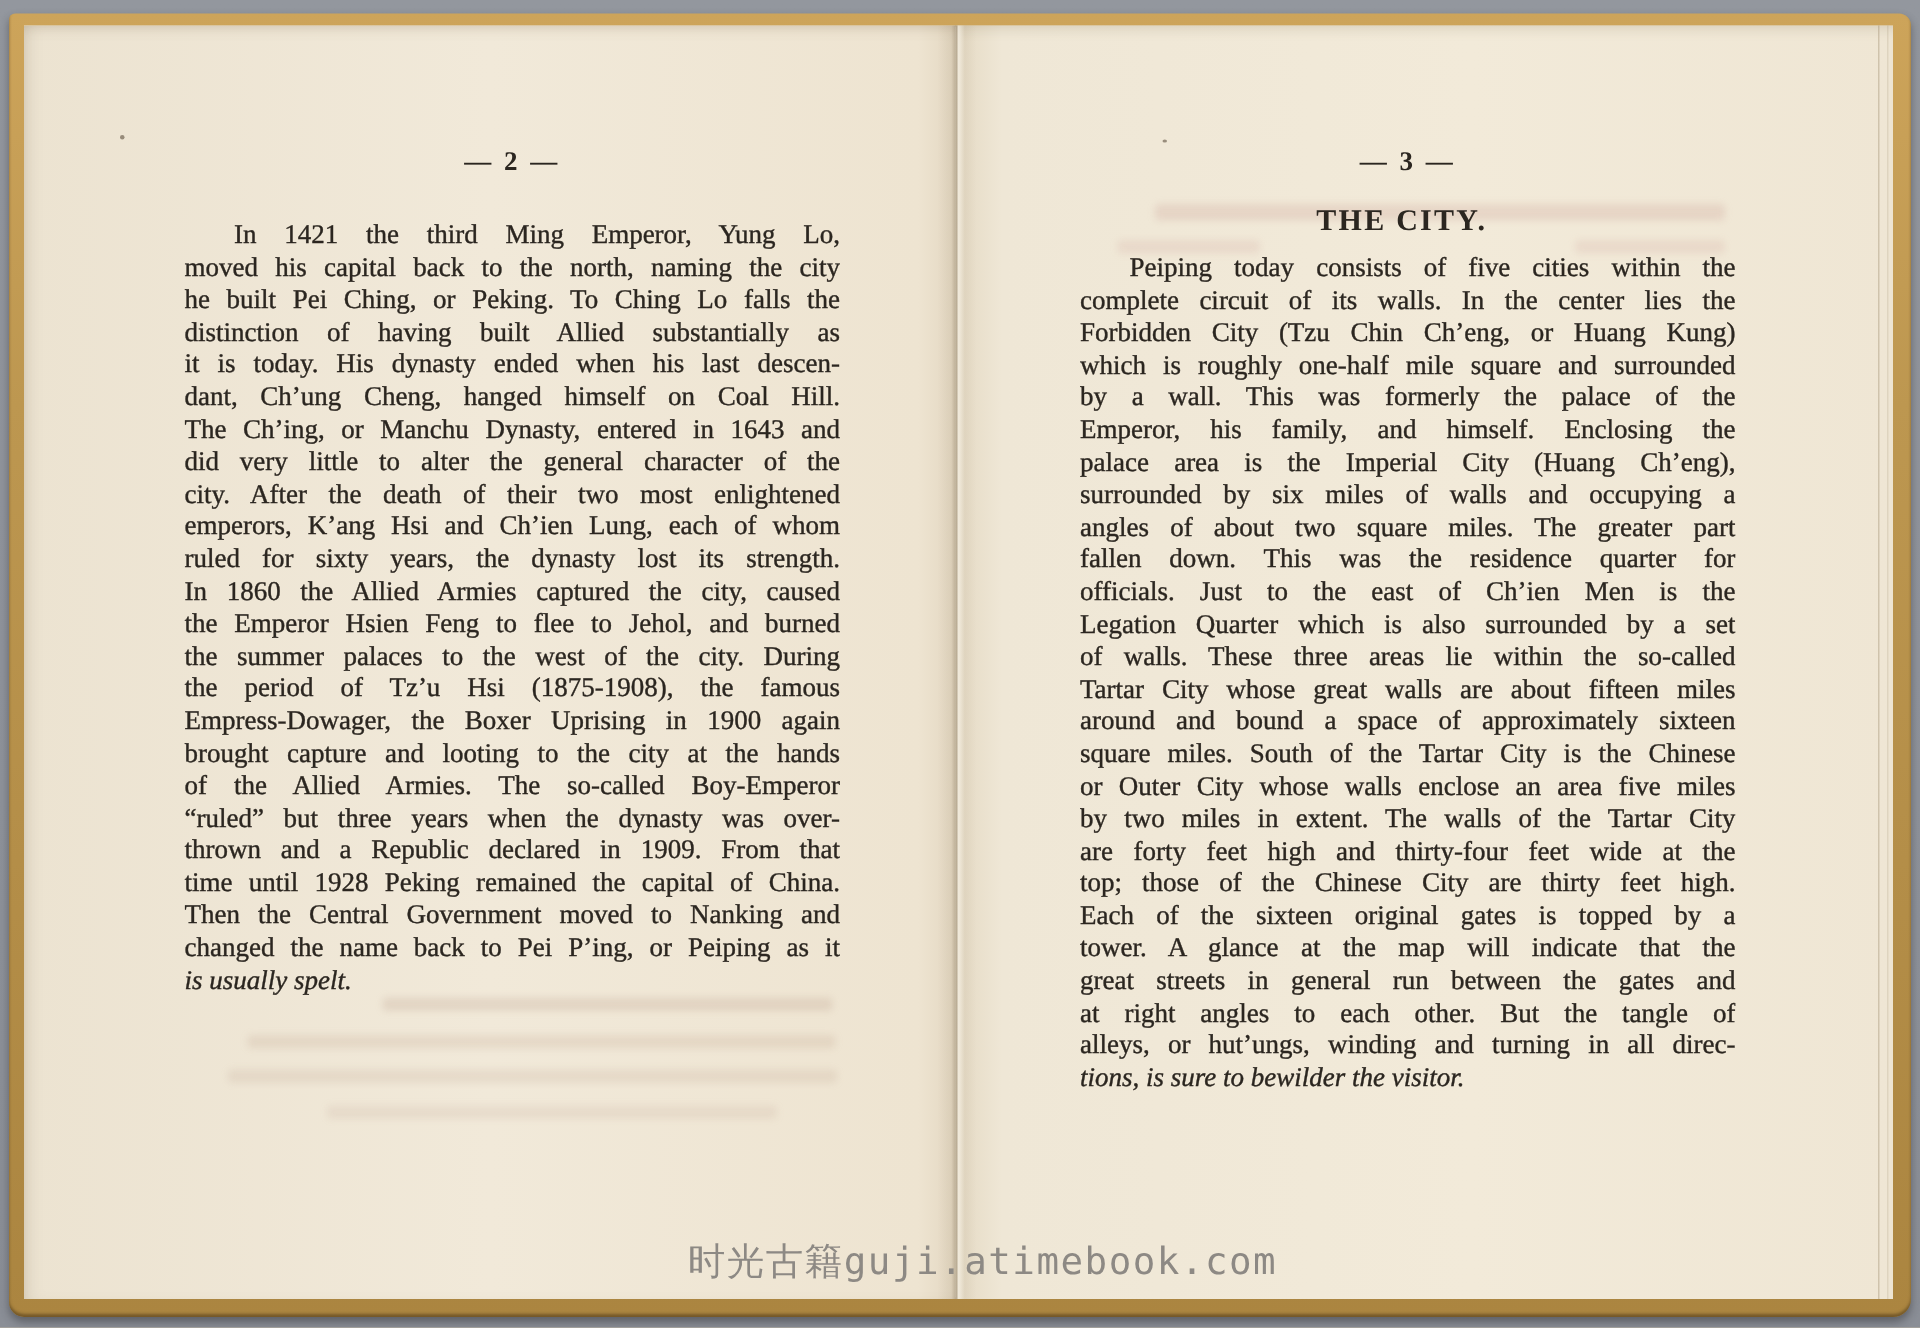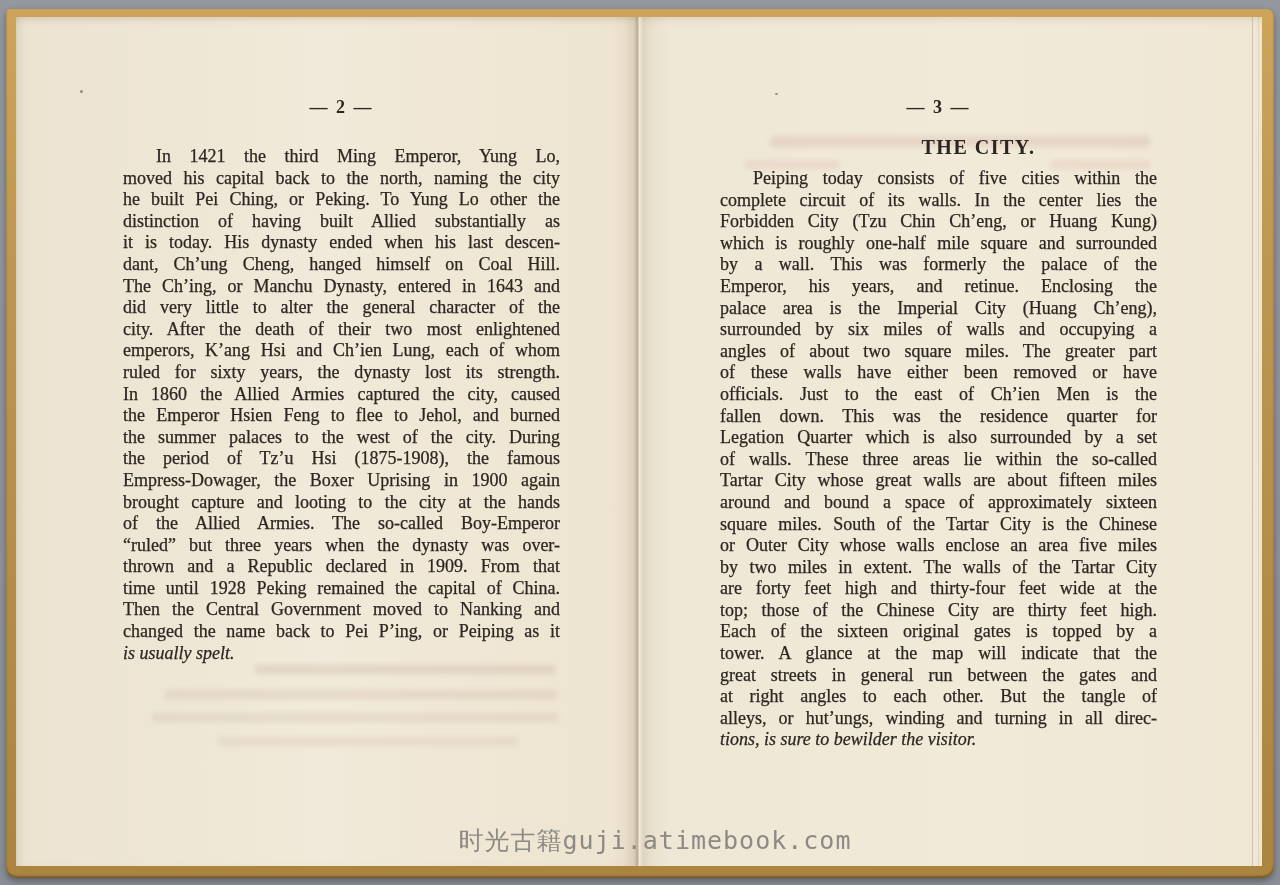--- a/index.html
+++ b/index.html
@@ -61,21 +61,21 @@
   .body-col .line{
     height:21.6px;overflow:hidden;white-space:normal;
     text-align:justify;text-align-last:justify;
   }
   .body-col .line.indent{padding-left:33px;}
   .body-col .line.nojust{text-align:left;text-align-last:left;font-style:italic;}
   #left-body{left:123px;top:146px;}
   #right-body{left:720px;top:168px;}
   #left-pagenum{left:123px;top:97px;}
   #right-pagenum{left:720px;top:97px;}
-  #city-heading{left:760px;top:136px;}
+  #city-heading{left:716px;top:136px;}
   
   .ghost{position:absolute;border-radius:3px;filter:blur(2.5px);background:rgba(176,140,120,.20);}
   .g1{left:255px;top:665px;width:300px;height:9px;}
   .g2{left:165px;top:690px;width:392px;height:9px;background:rgba(176,140,120,.17);}
   .g3{left:152px;top:713px;width:406px;height:9px;background:rgba(176,140,120,.15);}
   .g4{left:218px;top:737px;width:300px;height:9px;background:rgba(176,140,120,.13);}
   .g5{left:770px;top:136px;width:380px;height:11px;background:rgba(196,146,138,.22);}
   .g6{left:745px;top:160px;width:95px;height:9px;background:rgba(196,146,138,.16);}
   .g7{left:1050px;top:160px;width:100px;height:9px;background:rgba(196,146,138,.16);}
   
@@ -115,21 +115,21 @@
   <div class="ghost g7"></div>
 
   <div class="speck s1"></div>
   <div class="speck s2"></div>
   <div class="speck s3"></div>
 
   <div class="pagenum" id="left-pagenum">— 2 —</div>
   <div class="body-col" id="left-body">
       <div class="line indent">In 1421 the third Ming Emperor, Yung Lo,</div>
       <div class="line">moved his capital back to the north, naming the city</div>
-      <div class="line">he built Pei Ching, or Peking. To Yung Lo other the</div>
+      <div class="line">he built Pei Ching, or Peking. To Ching Lo falls the</div>
       <div class="line">distinction of having built Allied substantially as</div>
       <div class="line">it is today. His dynasty ended when his last descen-</div>
       <div class="line">dant, Ch’ung Cheng, hanged himself on Coal Hill.</div>
       <div class="line">The Ch’ing, or Manchu Dynasty, entered in 1643 and</div>
       <div class="line">did very little to alter the general character of the</div>
       <div class="line">city. After the death of their two most enlightened</div>
       <div class="line">emperors, K’ang Hsi and Ch’ien Lung, each of whom</div>
       <div class="line">ruled for sixty years, the dynasty lost its strength.</div>
       <div class="line">In 1860 the Allied Armies captured the city, caused</div>
       <div class="line">the Emperor Hsien Feng to flee to Jehol, and burned</div>
@@ -147,27 +147,26 @@
     </div>
 
   <div class="pagenum" id="right-pagenum">— 3 —</div>
   <div class="heading" id="city-heading">THE CITY.</div>
   <div class="body-col" id="right-body">
       <div class="line indent">Peiping today consists of five cities within the</div>
       <div class="line">complete circuit of its walls. In the center lies the</div>
       <div class="line">Forbidden City (Tzu Chin Ch’eng, or Huang Kung)</div>
       <div class="line">which is roughly one-half mile square and surrounded</div>
       <div class="line">by a wall. This was formerly the palace of the</div>
-      <div class="line">Emperor, his years, and retinue. Enclosing the</div>
+      <div class="line">Emperor, his family, and himself. Enclosing the</div>
       <div class="line">palace area is the Imperial City (Huang Ch’eng),</div>
       <div class="line">surrounded by six miles of walls and occupying a</div>
       <div class="line">angles of about two square miles. The greater part</div>
-      <div class="line">of these walls have either been removed or have</div>
+      <div class="line">fallen down. This was the residence quarter for</div>
       <div class="line">officials. Just to the east of Ch’ien Men is the</div>
-      <div class="line">fallen down. This was the residence quarter for</div>
       <div class="line">Legation Quarter which is also surrounded by a set</div>
       <div class="line">of walls. These three areas lie within the so-called</div>
       <div class="line">Tartar City whose great walls are about fifteen miles</div>
       <div class="line">around and bound a space of approximately sixteen</div>
       <div class="line">square miles. South of the Tartar City is the Chinese</div>
       <div class="line">or Outer City whose walls enclose an area five miles</div>
       <div class="line">by two miles in extent. The walls of the Tartar City</div>
       <div class="line">are forty feet high and thirty-four feet wide at the</div>
       <div class="line">top; those of the Chinese City are thirty feet high.</div>
       <div class="line">Each of the sixteen original gates is topped by a</div>

